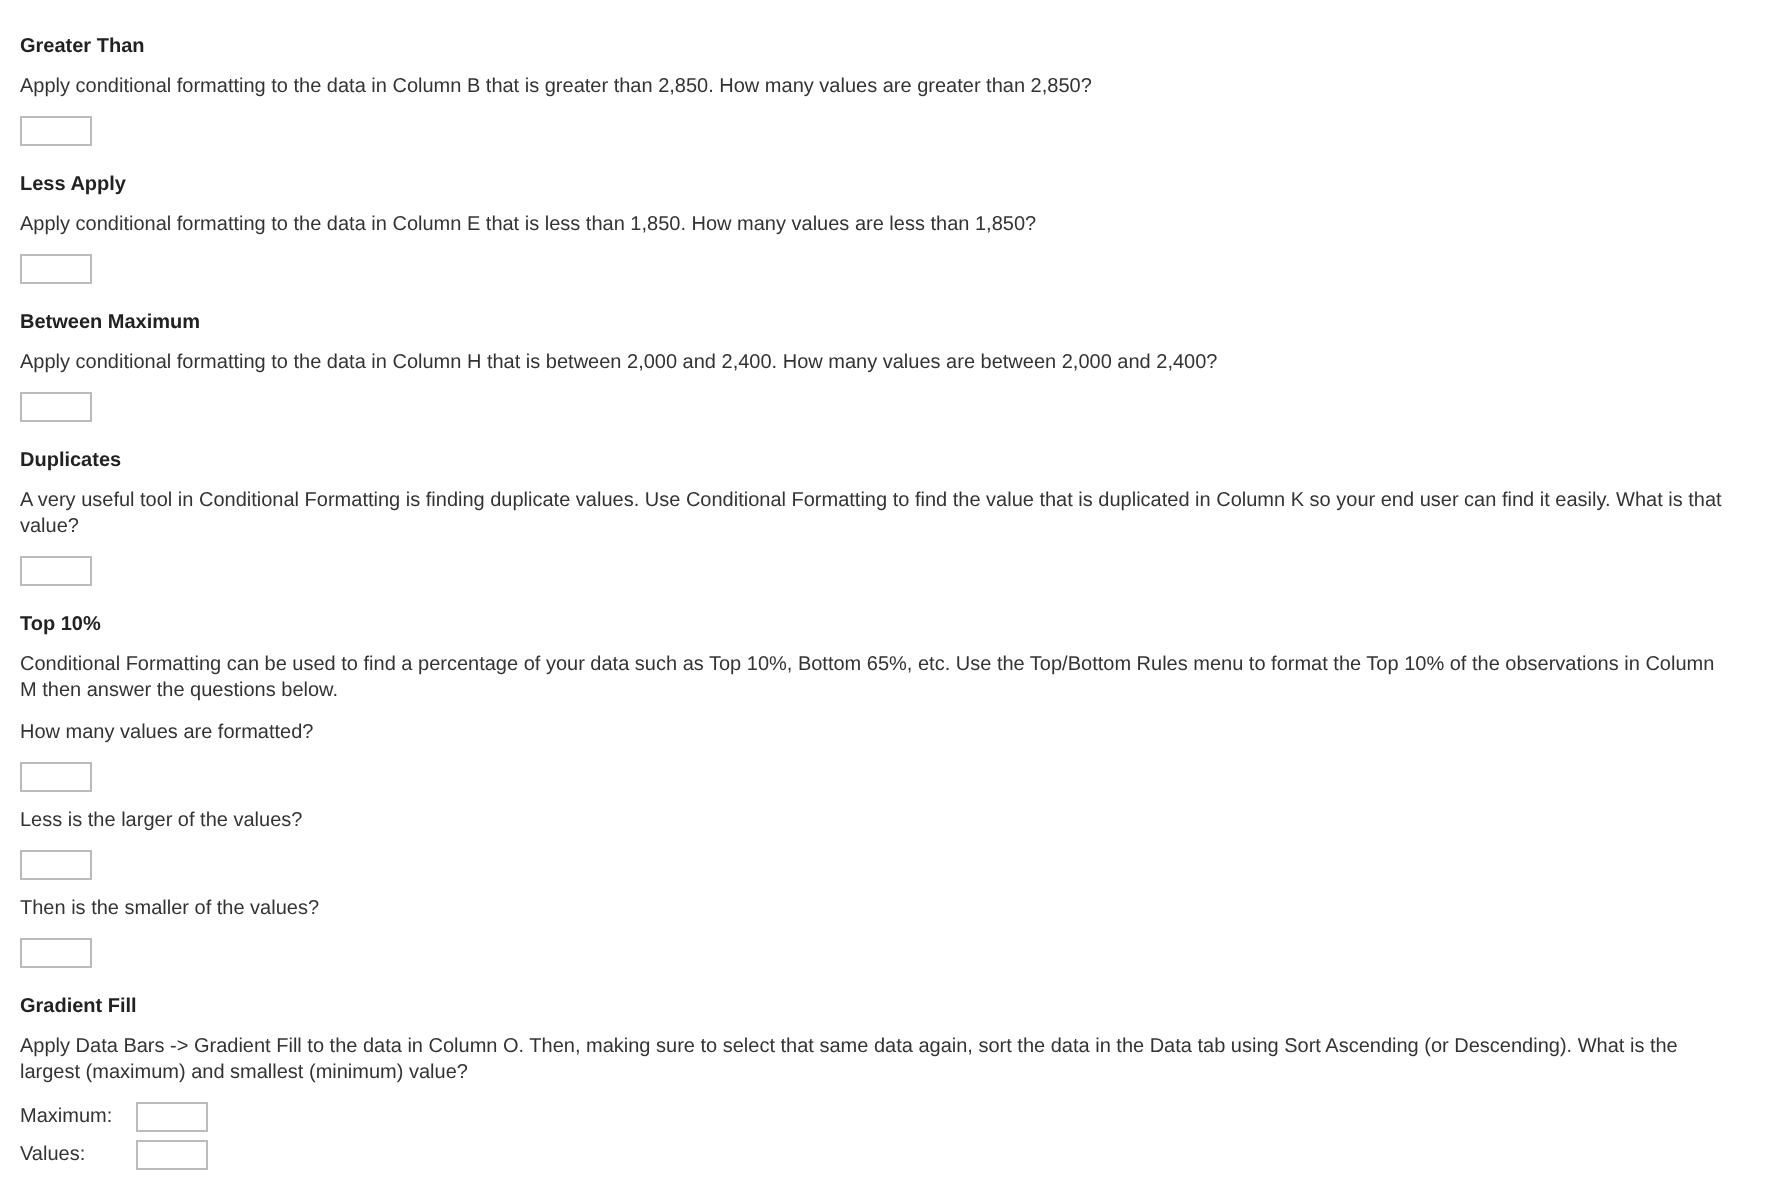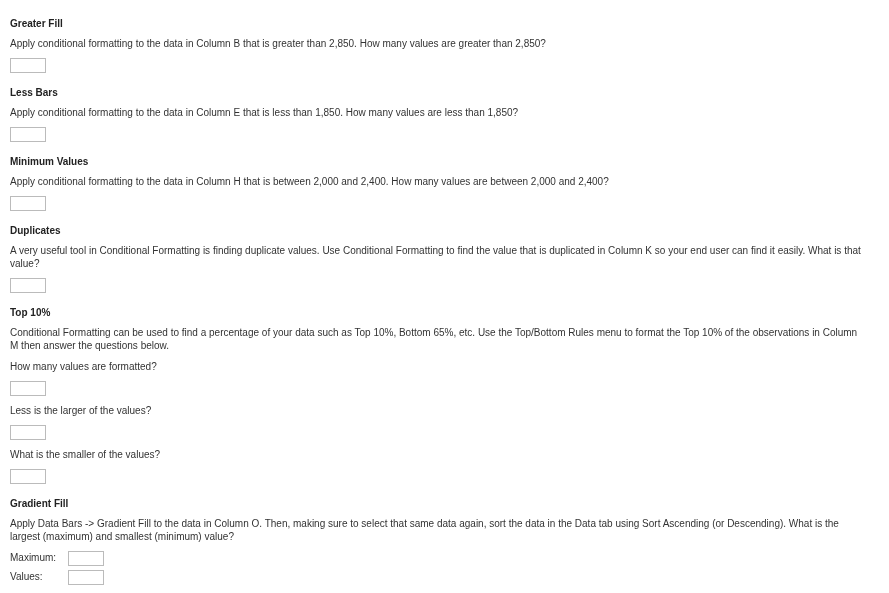--- a/index.html
+++ b/index.html
@@ -40,33 +40,33 @@
   .label-inline {
     display: inline-block;
     width: 55px;
     font-size: 10px;
   }
   .kv-row { margin-bottom: 4px; }
 </style>
 </head>
 <body>
 
-<div class="section-heading first">Greater Fill</div>
+<div class="section-heading first">Greater Than</div>
 <p class="desc">Apply conditional formatting to the data in Column B that is greater than 2,850. How many values are greater than 2,850?</p>
 <div class="input-row">
   <input class="input-small" type="text" style="">
 </div>
 
-<div class="section-heading">Less Bars</div>
+<div class="section-heading">Less Apply</div>
 <p class="desc">Apply conditional formatting to the data in Column E that is less than 1,850. How many values are less than 1,850?</p>
 <div class="input-row">
   <input class="input-small" type="text" style="">
 </div>
 
-<div class="section-heading">Minimum Values</div>
+<div class="section-heading">Between Maximum</div>
 <p class="desc">Apply conditional formatting to the data in Column H that is between 2,000 and 2,400. How many values are between 2,000 and 2,400?</p>
 <div class="input-row">
   <input class="input-small" type="text" style="">
 </div>
 
 <div class="section-heading">Duplicates</div>
 <p class="desc">A very useful tool in Conditional Formatting is finding duplicate values. Use Conditional Formatting to find the value that is duplicated in Column K so your end user can find it easily. What is that value?</p>
 <div class="input-row">
   <input class="input-small" type="text" style="">
 </div>
@@ -77,21 +77,21 @@
 <p class="desc">How many values are formatted?</p>
 <div class="input-row">
   <input class="input-small" type="text" style="">
 </div>
 
 <p class="desc">Less is the larger of the values?</p>
 <div class="input-row">
   <input class="input-small" type="text" style="">
 </div>
 
-<p class="desc">What is the smaller of the values?</p>
+<p class="desc">Then is the smaller of the values?</p>
 <div class="input-row">
   <input class="input-small" type="text" style="">
 </div>
 
 <div class="section-heading">Gradient Fill</div>
 <p class="desc">Apply Data Bars -&gt; Gradient Fill to the data in Column O. Then, making sure to select that same data again, sort the data in the Data tab using Sort Ascending (or Descending). What is the largest (maximum) and smallest (minimum) value?</p>
 <div class="kv-row">
   <span class="label-inline">Maximum:</span>
   <input class="input-small" type="text" style="">
 </div>

